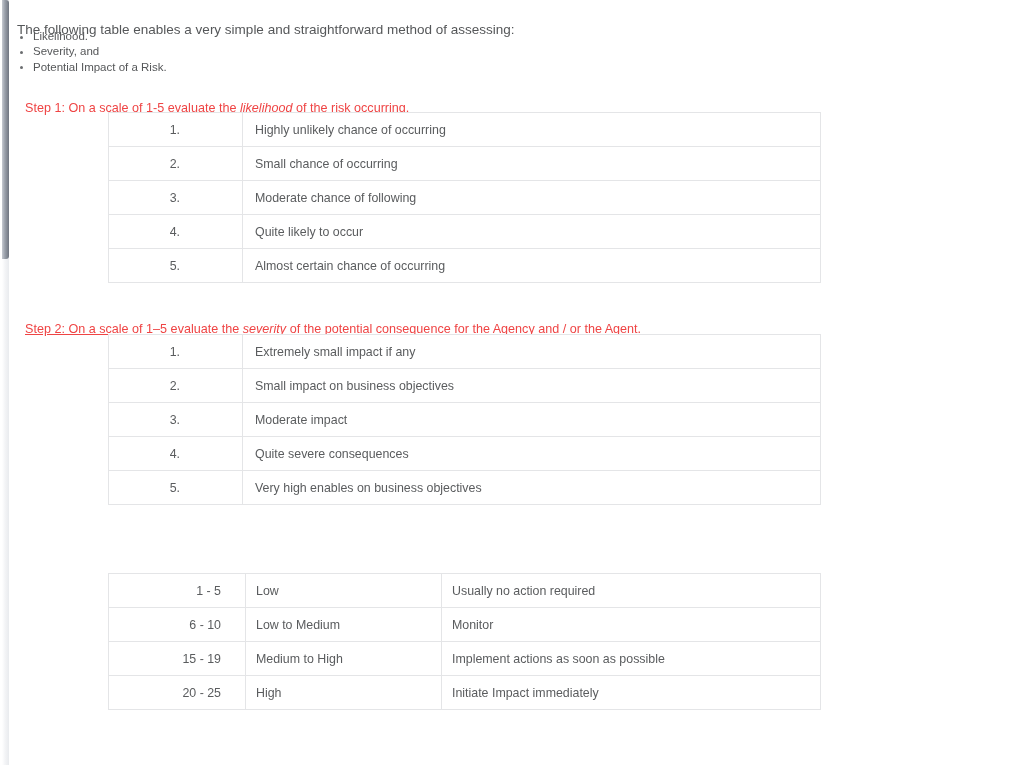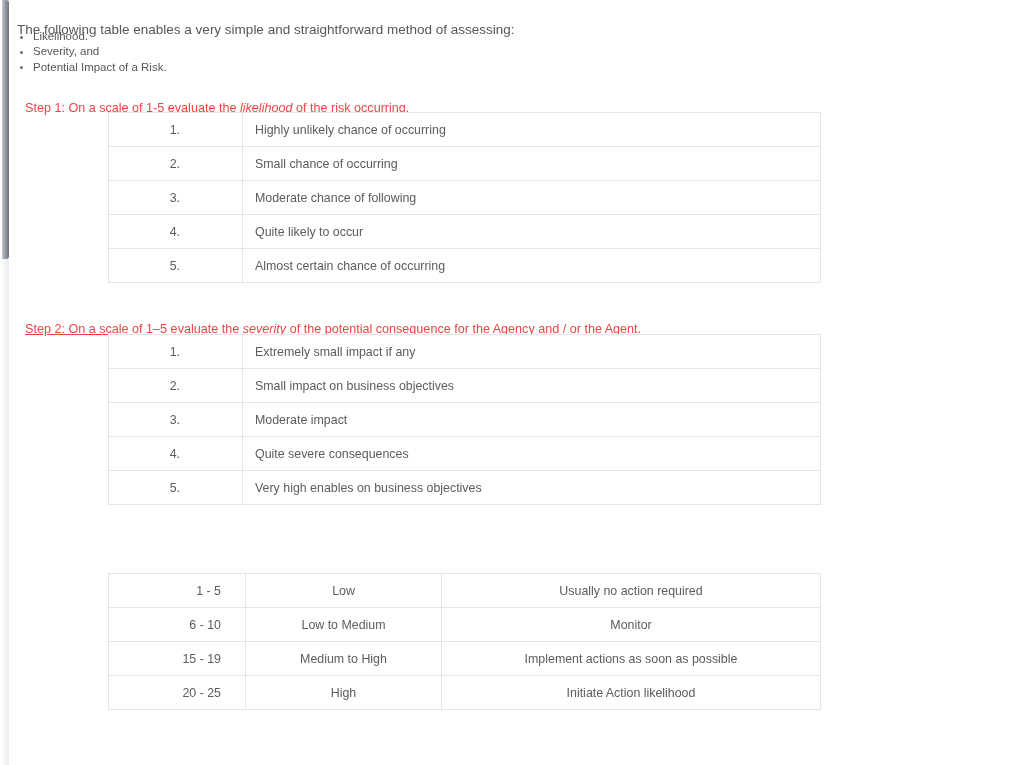--- a/index.html
+++ b/index.html
@@ -113,21 +113,20 @@
   table.risk td {
     border: 1px solid #e4e5e7;
     height: 34px;
     font-size: 12.4px;
     color: #5a5c5e;
     vertical-align: middle;
     padding: 0 10px;
     box-sizing: border-box;
     overflow: hidden;
     white-space: nowrap;
-    text-align: center;
   }
   table.risk td.num {
     text-align: right;
     padding-right: 62px;
   }
   table.risk td.txt {
     text-align: left;
     padding-left: 12px;
   }
 
@@ -234,18 +233,18 @@
         <td class="act">Monitor</td>
       </tr>
       <tr>
         <td class="num">15 - 19</td>
         <td class="lvl">Medium to High</td>
         <td class="act">Implement actions as soon as possible</td>
       </tr>
       <tr>
         <td class="num">20 - 25</td>
         <td class="lvl">High</td>
-        <td class="act">Initiate Action likelihood</td>
+        <td class="act">Initiate Impact immediately</td>
       </tr>
     </tbody>
   </table>
 
 </div>
 
 </body></html>

